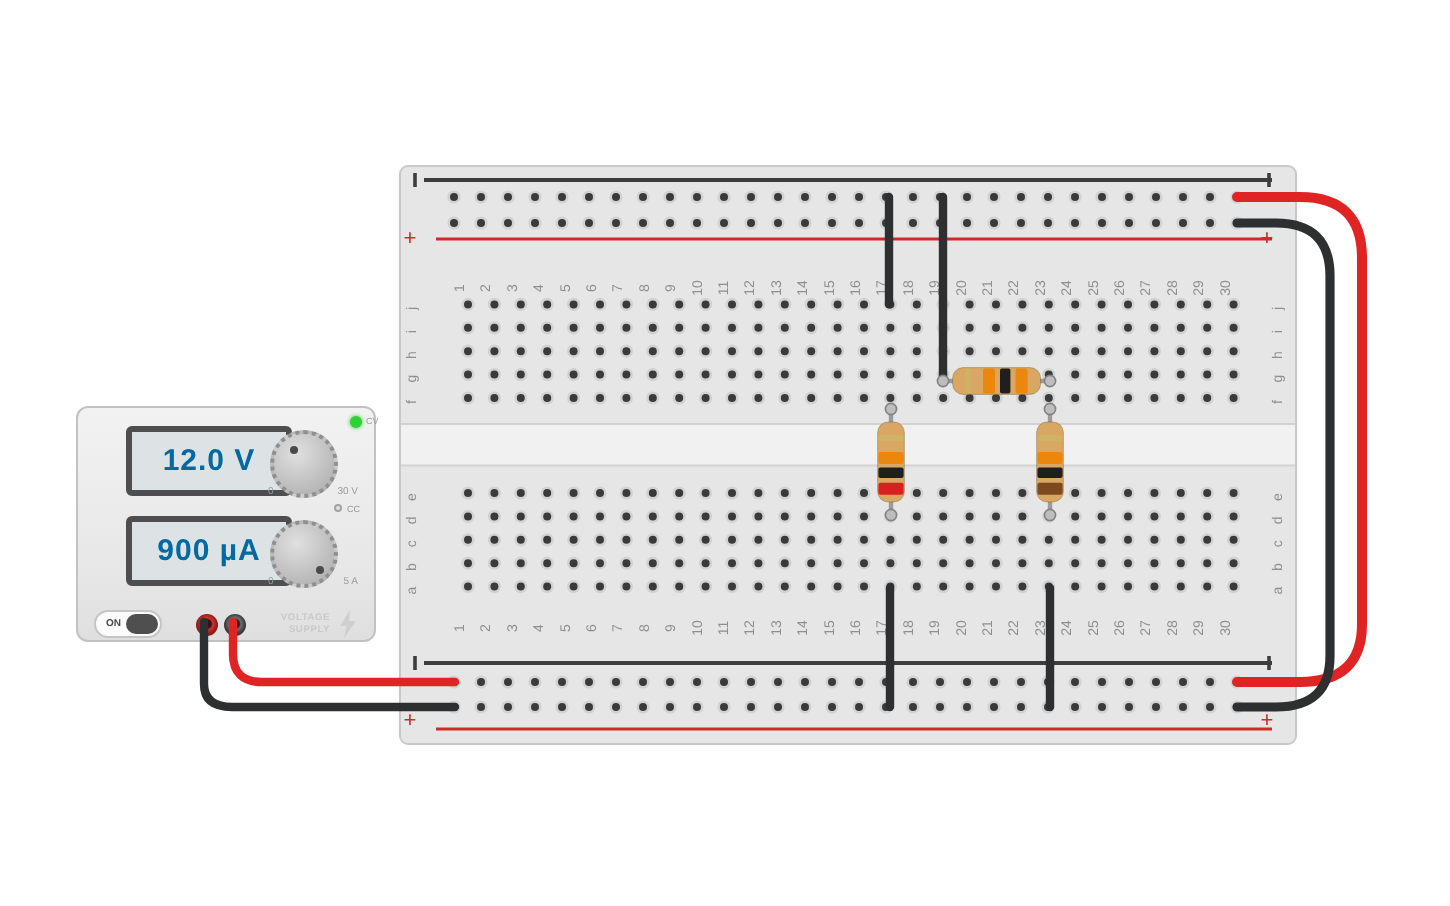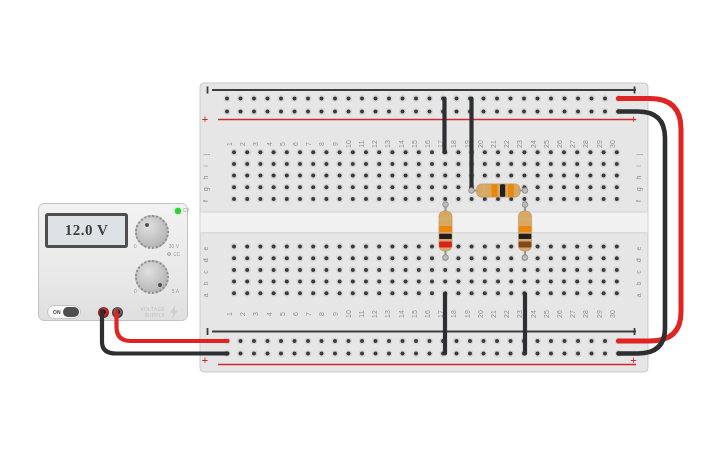--- a/index.html
+++ b/index.html
@@ -8,24 +8,24 @@
     font-family:"Liberation Sans", sans-serif;
   }
   #overlay{position:absolute;left:0;top:0;z-index:3;}
   
   .psu{
     position:absolute;left:38px;top:203px;width:150px;height:118px;
     background:linear-gradient(#f2f2f2,#e7e7e7 70%,#dfdfdf);
     border:1px solid #c2c2c2;border-radius:6px;z-index:1;box-sizing:border-box;
   }
   .screen{
-    position:absolute;left:6px;width:83px;height:35px;background:#dde3e5;
+    position:absolute;left:24px;width:83px;height:35px;background:#dde3e5;
     border:3px solid #4e4e4e;border-radius:3px;box-sizing:border-box;
     display:flex;align-items:center;justify-content:center;
-    font-weight:bold;font-size:15px;color:#404040;letter-spacing:.5px;font-family:Liberation Serif, serif;
+    font-weight:bold;font-size:15px;color:#0369a1;letter-spacing:.5px;
   }
   .screen-v{top:9px}.screen-a{top:54px}
   .knob{
     position:absolute;width:34px;height:34px;border-radius:50%;box-sizing:border-box;
     border:2px dotted #8f8f8f;
     background:radial-gradient(circle at 38% 32%,#e0e0e0,#bfbfbf 60%,#a9a9a9);
   }
   .knob .dot{position:absolute;width:4px;height:4px;border-radius:50%;background:#4a4a4a;}
   .k1{left:95.5px;top:11px}.k2{left:95.5px;top:56px}
   .k1 .dot{left:8px;top:6px}.k2 .dot{left:21px;top:21px}
@@ -48,20 +48,23 @@
   .brand{position:absolute;left:86px;top:102.5px;width:40px;text-align:right;font-size:4.8px;
          font-weight:bold;color:#c9c9c9;line-height:1.3;letter-spacing:.3px;}
   .bolt{position:absolute;left:130px;top:101px;}
 </style>
 </head>
 <body>
 
 <div class="psu">
   <div class="screen screen-v">
     <span>12.0 V</span>
+  </div>
+  <div class="screen screen-a">
+    <span>900 µA</span>
   </div>
 
   <div class="knob k1">
     <div class="dot"></div>
   </div>
   <div class="led" style="background: rgb(47, 209, 51); box-shadow: rgb(47, 209, 51) 0px 0px 2px;"></div>
   <span class="tiny ledlbl">CV</span>
   <span class="tiny kl1min">0</span>
   <span class="tiny kl1max">30 V</span>
 

